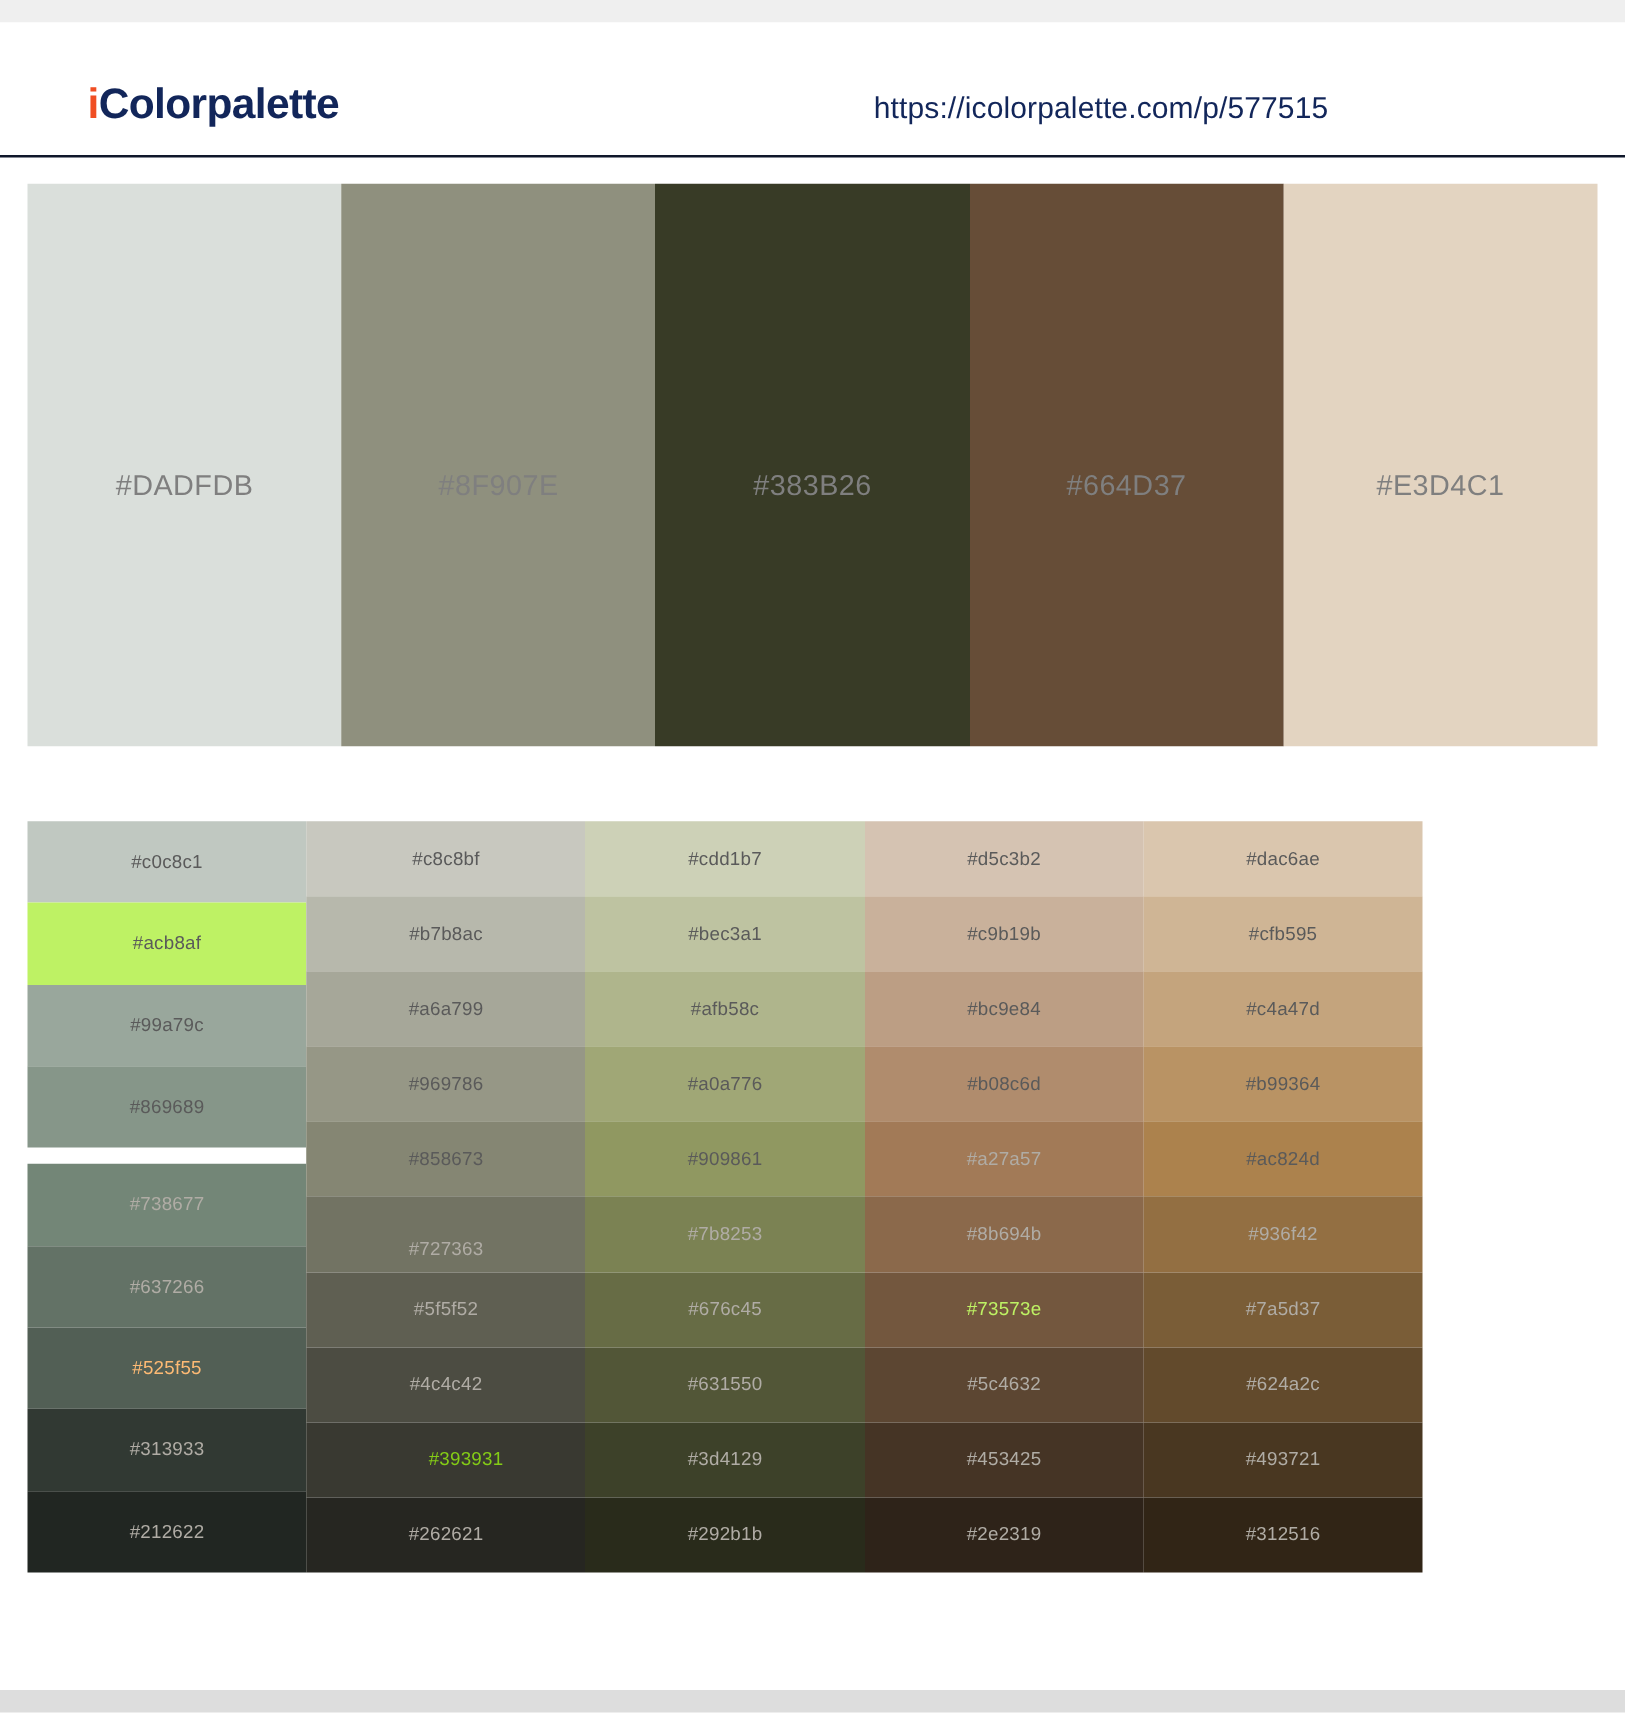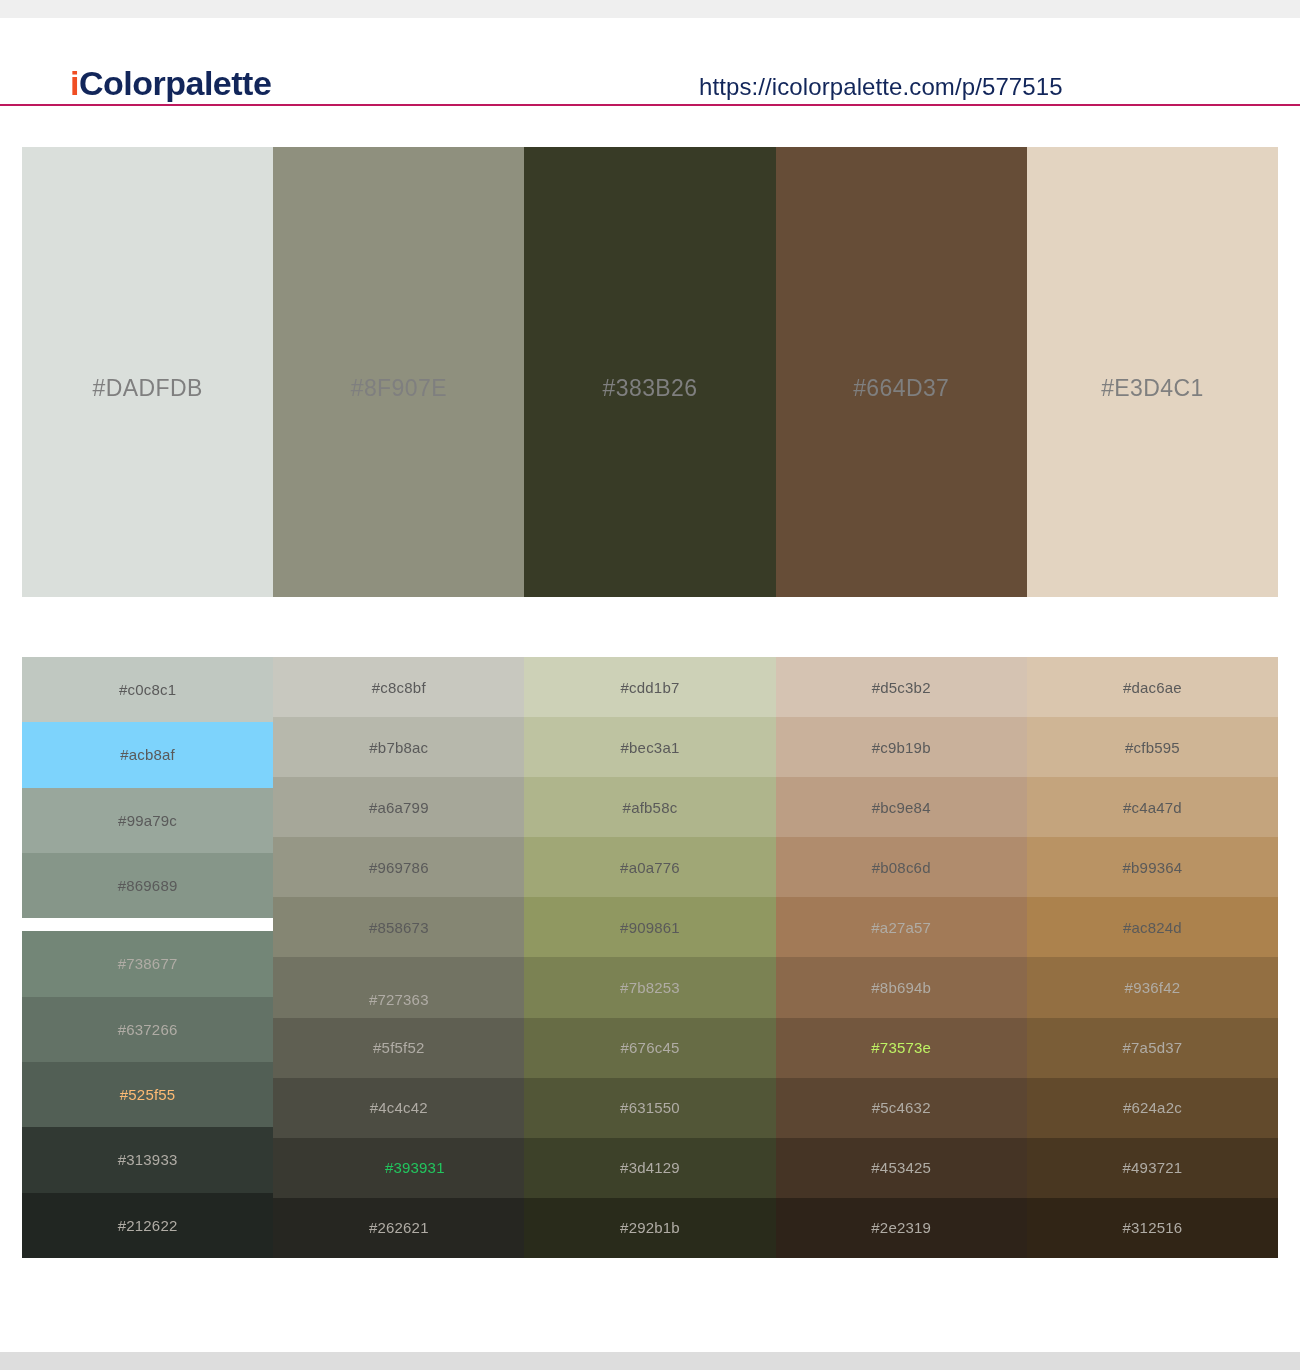--- a/index.html
+++ b/index.html
@@ -5,23 +5,23 @@
   * { margin:0; padding:0; box-sizing:border-box; }
   html, body { width:1300px; height:1370px; }
   body {
     background:#ffffff;
     font-family:"Liberation Sans", sans-serif;
     overflow:hidden;
   }
   .top-band { height:18px; background:#efefef; width:100%; }
   .header {
     position:relative;
-    height:88px;
+    height:108px;
     background:#ffffff;
-    border-bottom:2px solid #be185d;
+    border-bottom:2px solid #0f172a;
   }
   .logo {
     position:absolute;
     left:70px;
     top:46px;
     font-size:34px;
     font-weight:bold;
     letter-spacing:-0.5px;
     white-space:nowrap;
   }
@@ -54,21 +54,21 @@
     top:228px;
     text-align:center;
     font-size:23px;
     color:#7f7f7f;
     letter-spacing:0.4px;
   }
   .shade-grid {
     position:absolute;
     left:22px;
     top:657px;
-    width:1256px;
+    width:1116px;
     height:601px;
     display:flex;
   }
   .shade-col {
     flex:1 1 0;
     display:flex;
     flex-direction:column;
   }
   .shade-cell {
     flex:1 1 0;
@@ -117,21 +117,21 @@
     <div class="main-swatch" style="background: rgb(227, 212, 193);">
       <div class="label">#E3D4C1</div>
     </div>
   </div>
 
 <div class="shade-grid">
     <div class="shade-col">
       <div class="shade-cell" style="background: rgb(192, 200, 193);">
         <span class="label" style="color: rgb(90, 90, 90);">#c0c8c1</span>
       </div>
-      <div class="shade-cell" style="background: #7dd3fc;">
+      <div class="shade-cell" style="background: #bef264;">
         <span class="label" style="color: rgb(90, 90, 90);">#acb8af</span>
       </div>
       <div class="shade-cell" style="background: rgb(153, 167, 156);">
         <span class="label" style="color: rgb(90, 90, 90);">#99a79c</span>
       </div>
       <div class="shade-cell" style="background: rgb(134, 150, 137);">
         <span class="label" style="color: rgb(90, 90, 90);">#869689</span>
       </div>
       <div class="shade-cell" style="background: rgb(115, 134, 119); margin-top: 13px;">
         <span class="label" style="color: rgb(176, 172, 165);">#738677</span>
@@ -168,21 +168,21 @@
       <div class="shade-cell" style="background: rgb(114, 115, 99);">
         <span class="label" style="color: rgb(176, 172, 165); margin-top: 24px;">#727363</span>
       </div>
       <div class="shade-cell" style="background: rgb(95, 95, 82);">
         <span class="label" style="color: rgb(176, 172, 165);">#5f5f52</span>
       </div>
       <div class="shade-cell" style="background: rgb(76, 76, 66);">
         <span class="label" style="color: rgb(176, 172, 165);">#4c4c42</span>
       </div>
       <div class="shade-cell" style="background: rgb(57, 57, 49);">
-        <span class="label" style="color: #22c55e; margin-left: 32px;">#393931</span>
+        <span class="label" style="color: #84cc16; margin-left: 32px;">#393931</span>
       </div>
       <div class="shade-cell" style="background: rgb(38, 38, 33);">
         <span class="label" style="color: rgb(176, 172, 165);">#262621</span>
       </div>
     </div>
     <div class="shade-col">
       <div class="shade-cell" style="background: rgb(205, 209, 183);">
         <span class="label" style="color: rgb(90, 90, 90);">#cdd1b7</span>
       </div>
       <div class="shade-cell" style="background: rgb(190, 195, 161);">

